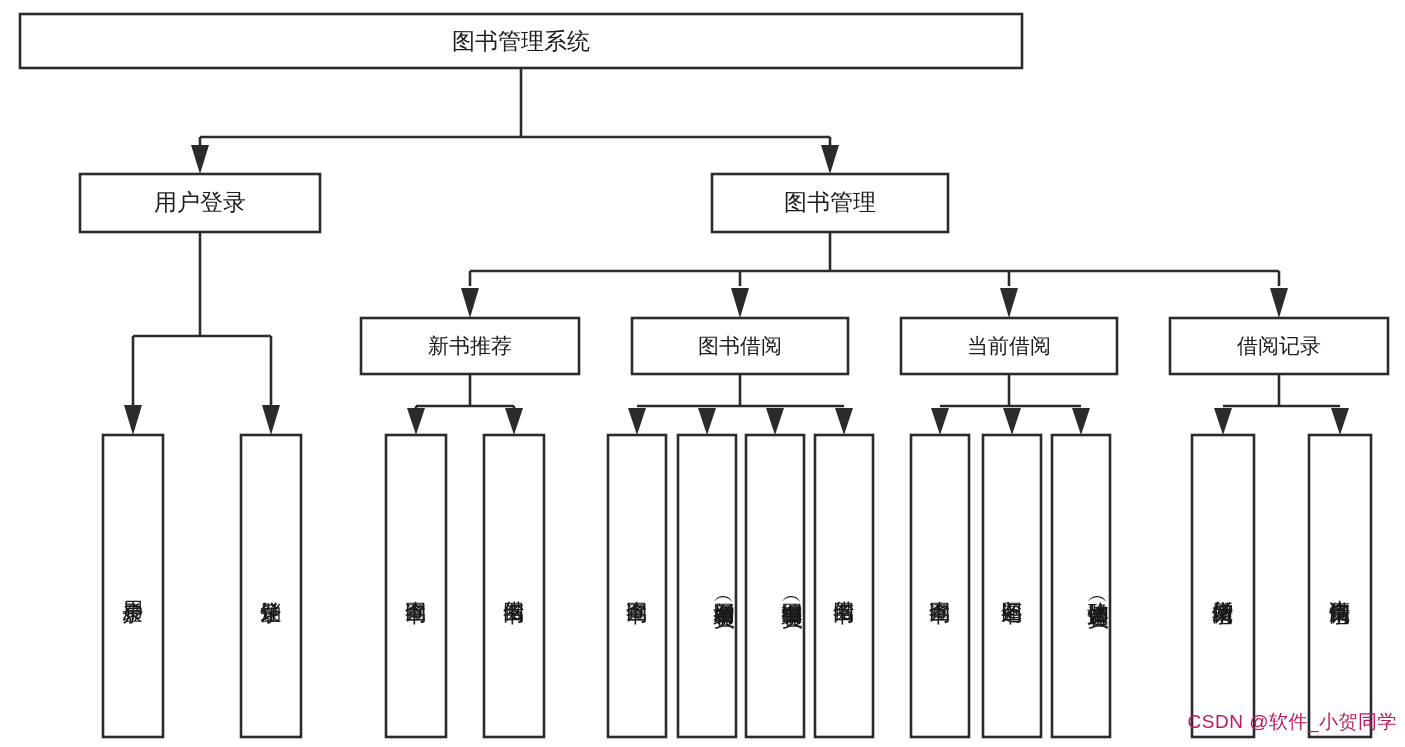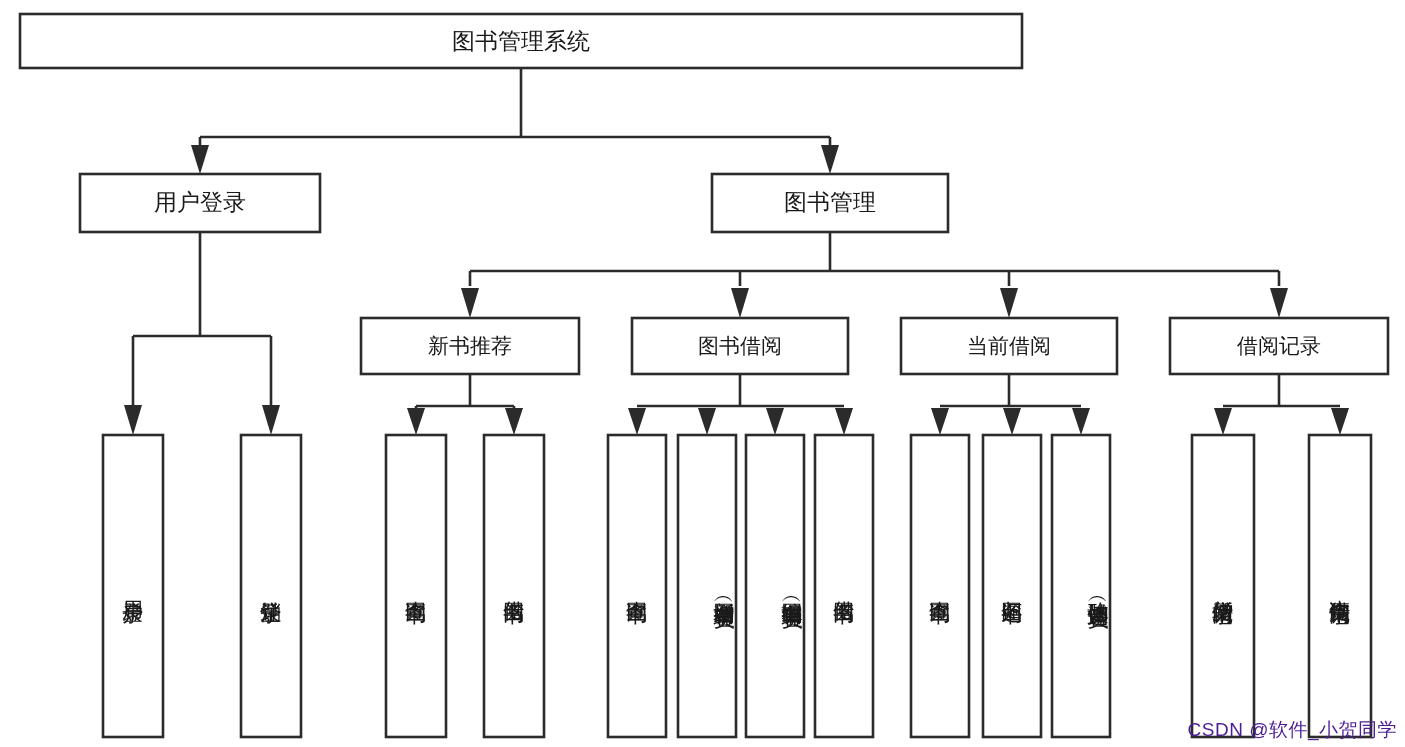--- a/index.html
+++ b/index.html
@@ -67,24 +67,24 @@
     letter-spacing: 1px;
     display: flex;
     align-items: center;
     justify-content: center;
     white-space: nowrap;
     pointer-events: none;
   }
   .watermark {
     position: absolute;
     right: 8px;
-    bottom: 4px;
+    bottom: 12px;
     font-family: "Liberation Sans", "DejaVu Sans", sans-serif;
     font-size: 19px;
-    color: #4c1d95;
+    color: #be185d;
     letter-spacing: 0.5px;
     white-space: nowrap;
   }
 </style>
 </head>
 <body>
 
 <div id="diagram-root">
 
   <svg class="diagram-canvas" viewBox="0 0 1405 747">

